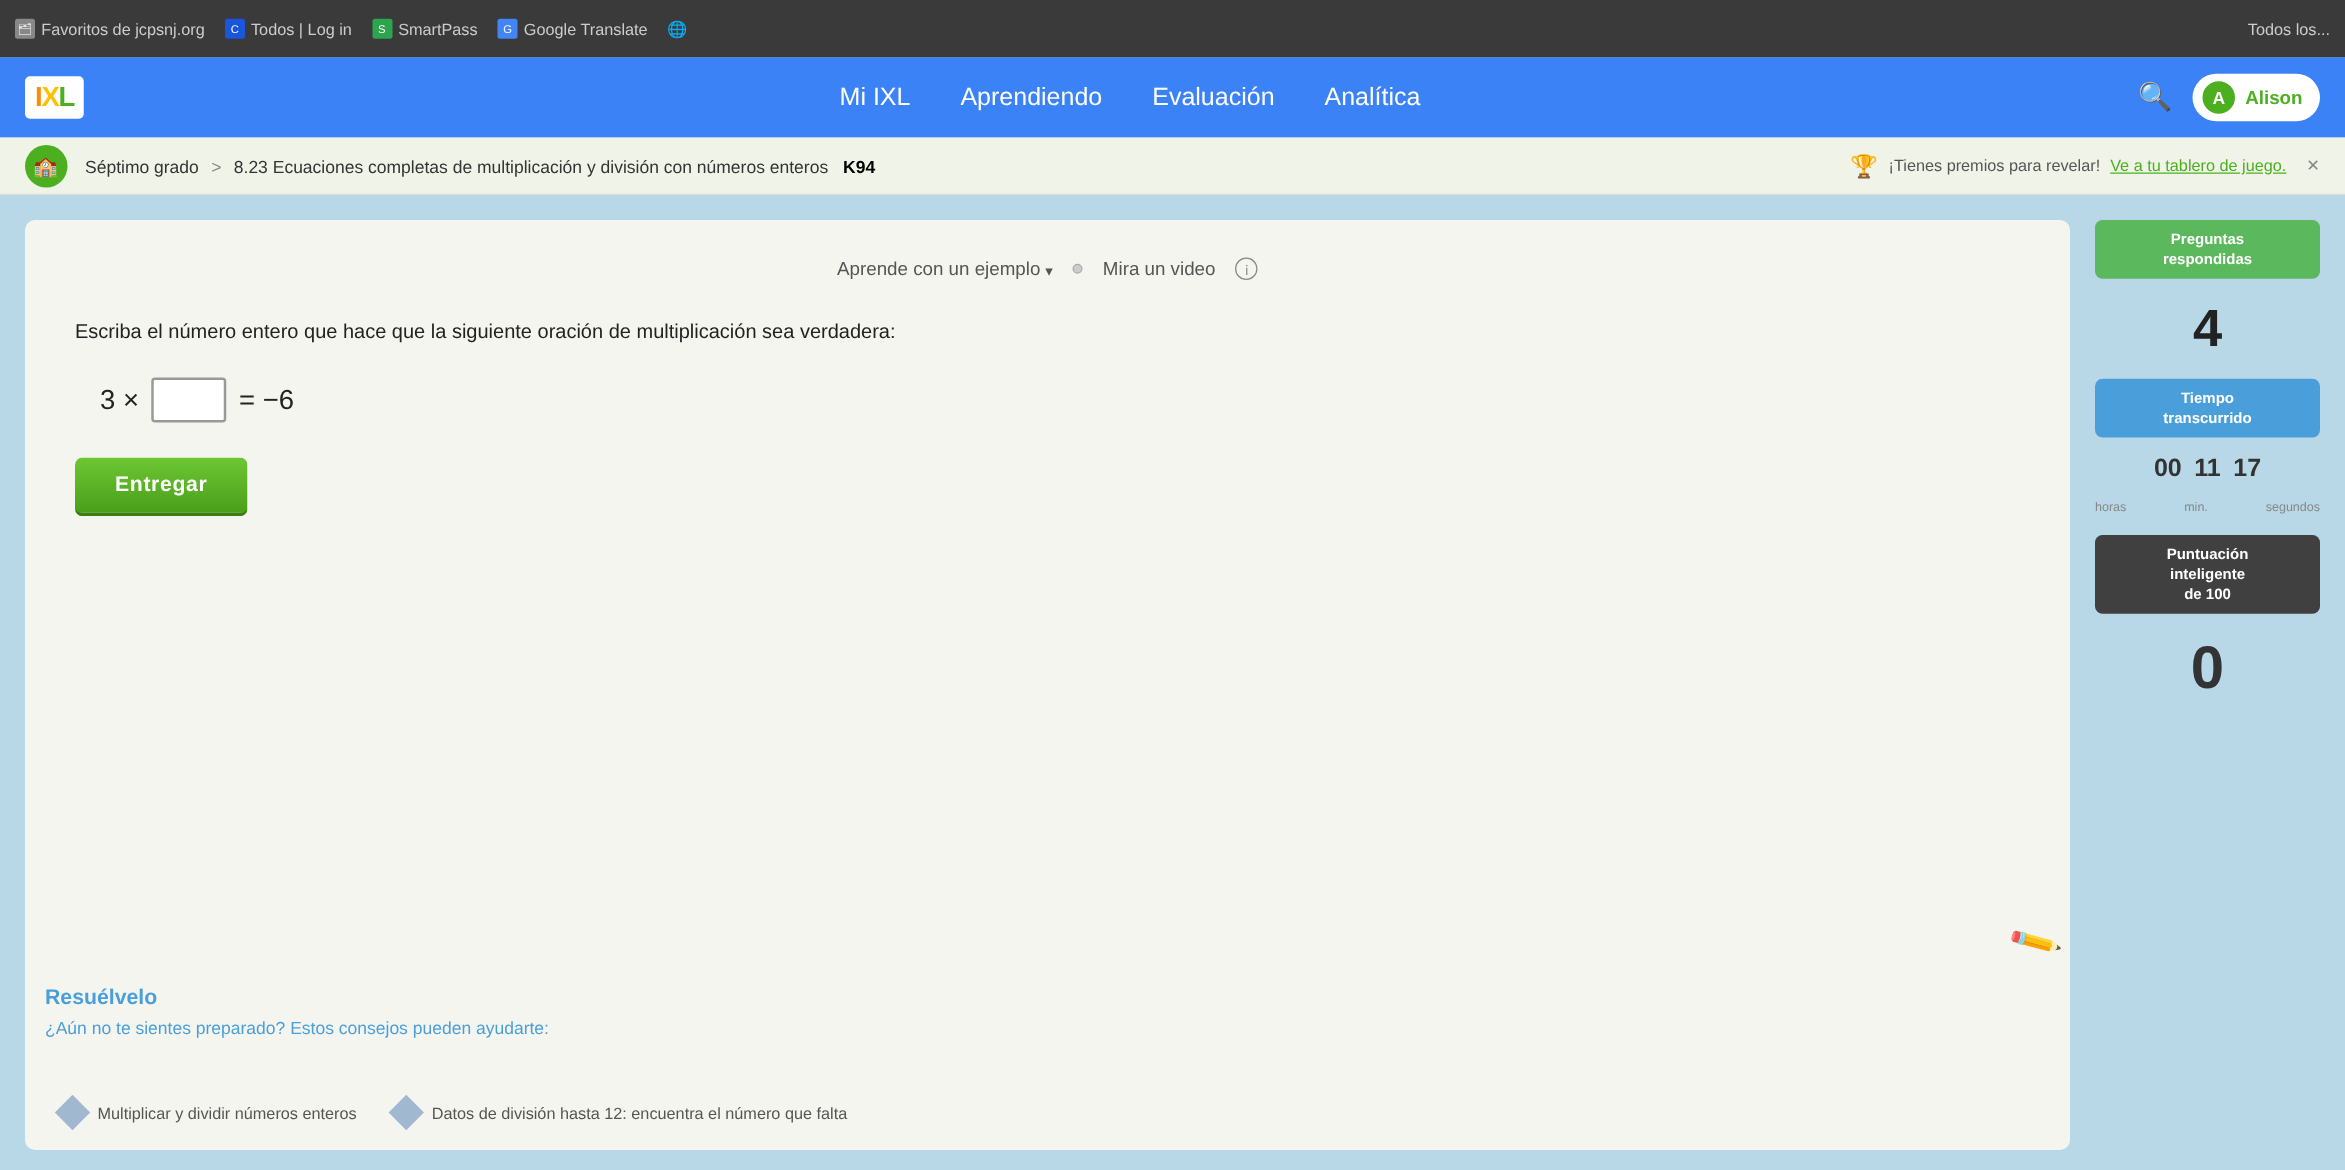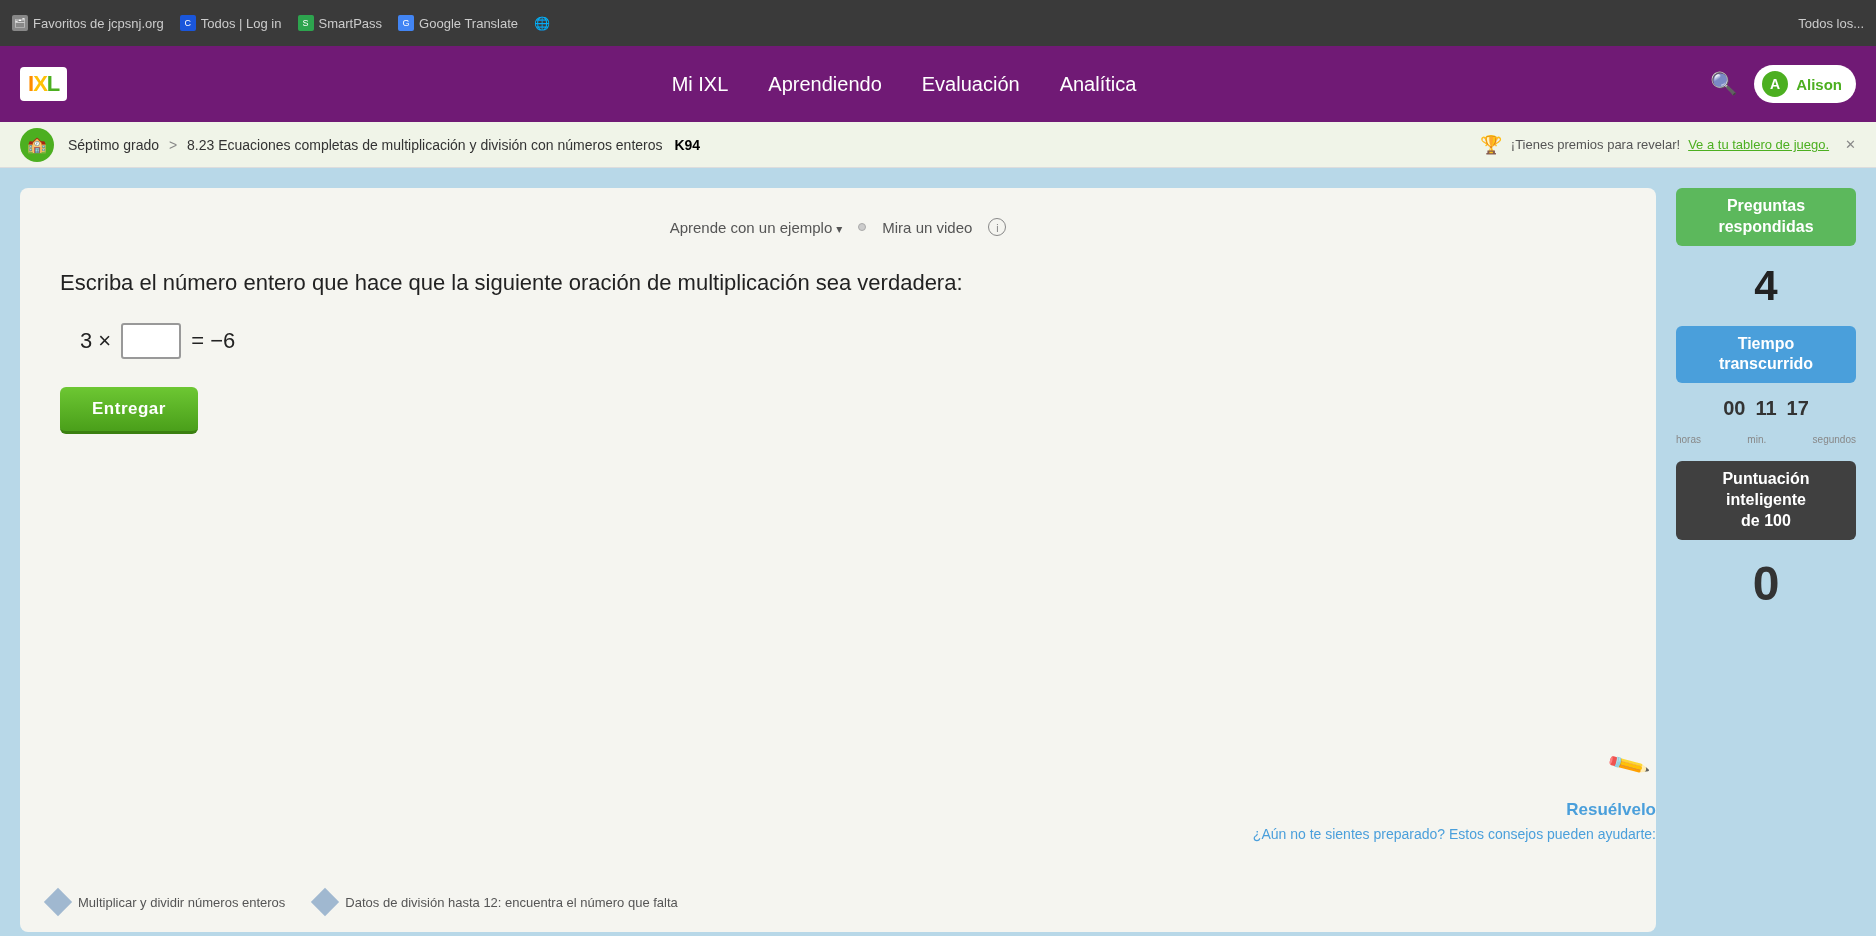--- a/index.html
+++ b/index.html
@@ -43,22 +43,22 @@
     .browser-bar-item .fav-icon.smart { background: #2da44e; }
     .browser-bar-item .fav-icon.google { background: #4285f4; }
     .browser-bar-right {
       margin-left: auto;
       color: #ccc;
       font-size: 13px;
     }
 
     
     .ixl-header {
-      background: #701a75;
-      height: 76px;
+      background: #3b82f6;
+      height: 64px;
       display: flex;
       align-items: center;
       padding: 0 20px;
       gap: 0;
     }
     .ixl-logo {
       background: #fff;
       border-radius: 4px;
       padding: 4px 8px;
       font-size: 22px;
@@ -237,21 +237,21 @@
       border-radius: 50%;
       border: 1px solid #888;
       display: inline-flex;
       align-items: center;
       justify-content: center;
       font-size: 11px;
       color: #888;
     }
 
     .question-text {
-      font-size: 22px;
+      font-size: 16px;
       color: #222;
       margin-bottom: 24px;
       line-height: 1.5;
     }
 
     .equation-line {
       display: flex;
       align-items: center;
       gap: 10px;
       font-size: 22px;
@@ -282,21 +282,21 @@
       letter-spacing: 0.5px;
       border-bottom: 3px solid #3a7f10;
     }
 
     
     .resolve-section {
       position: absolute;
       bottom: 90px;
       left: 16px;
       right: 0;
-      text-align: right;
+      text-align: left;
     }
     .resolve-title {
       color: #4a9fdb;
       font-size: 17px;
       font-weight: bold;
       margin-bottom: 6px;
       cursor: pointer;
     }
     .resolve-subtitle {
       color: #4a9fdb;
@@ -338,21 +338,21 @@
     .stat-box {
       background: #4a9fdb;
       border-radius: 6px;
       padding: 8px 12px;
       text-align: center;
       color: white;
     }
     .stat-box.green { background: #5cb85c; }
     .stat-box.orange { background: #404040; }
     .stat-box-label {
-      font-size: 16px;
+      font-size: 12px;
       font-weight: bold;
       line-height: 1.3;
     }
     .stat-box-value {
       font-size: 42px;
       font-weight: bold;
       color: #222;
       text-align: center;
       padding: 8px 0;
     }

